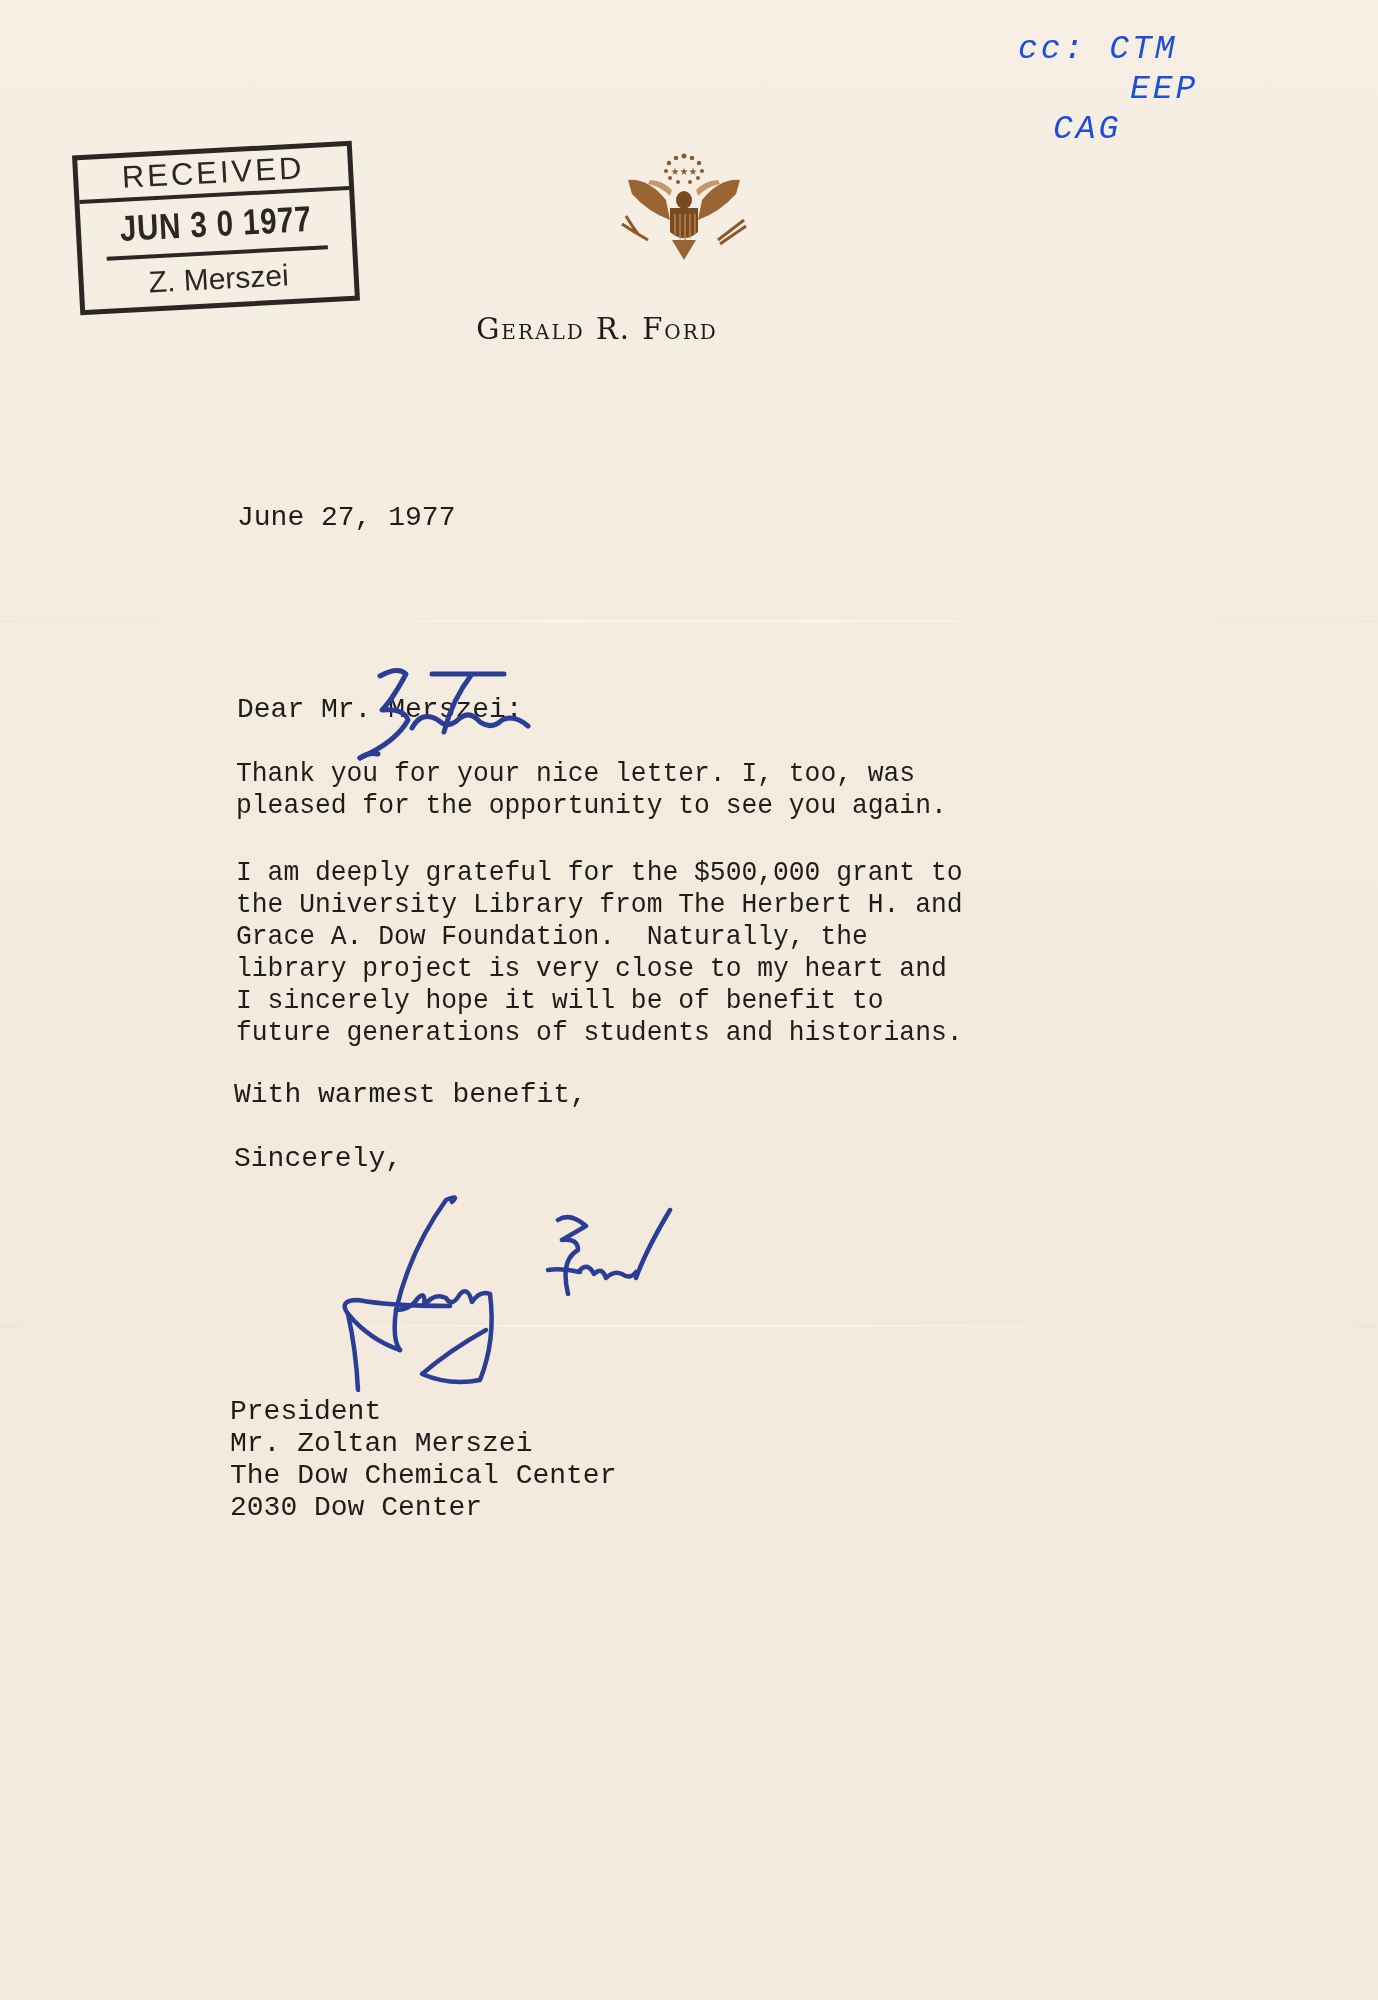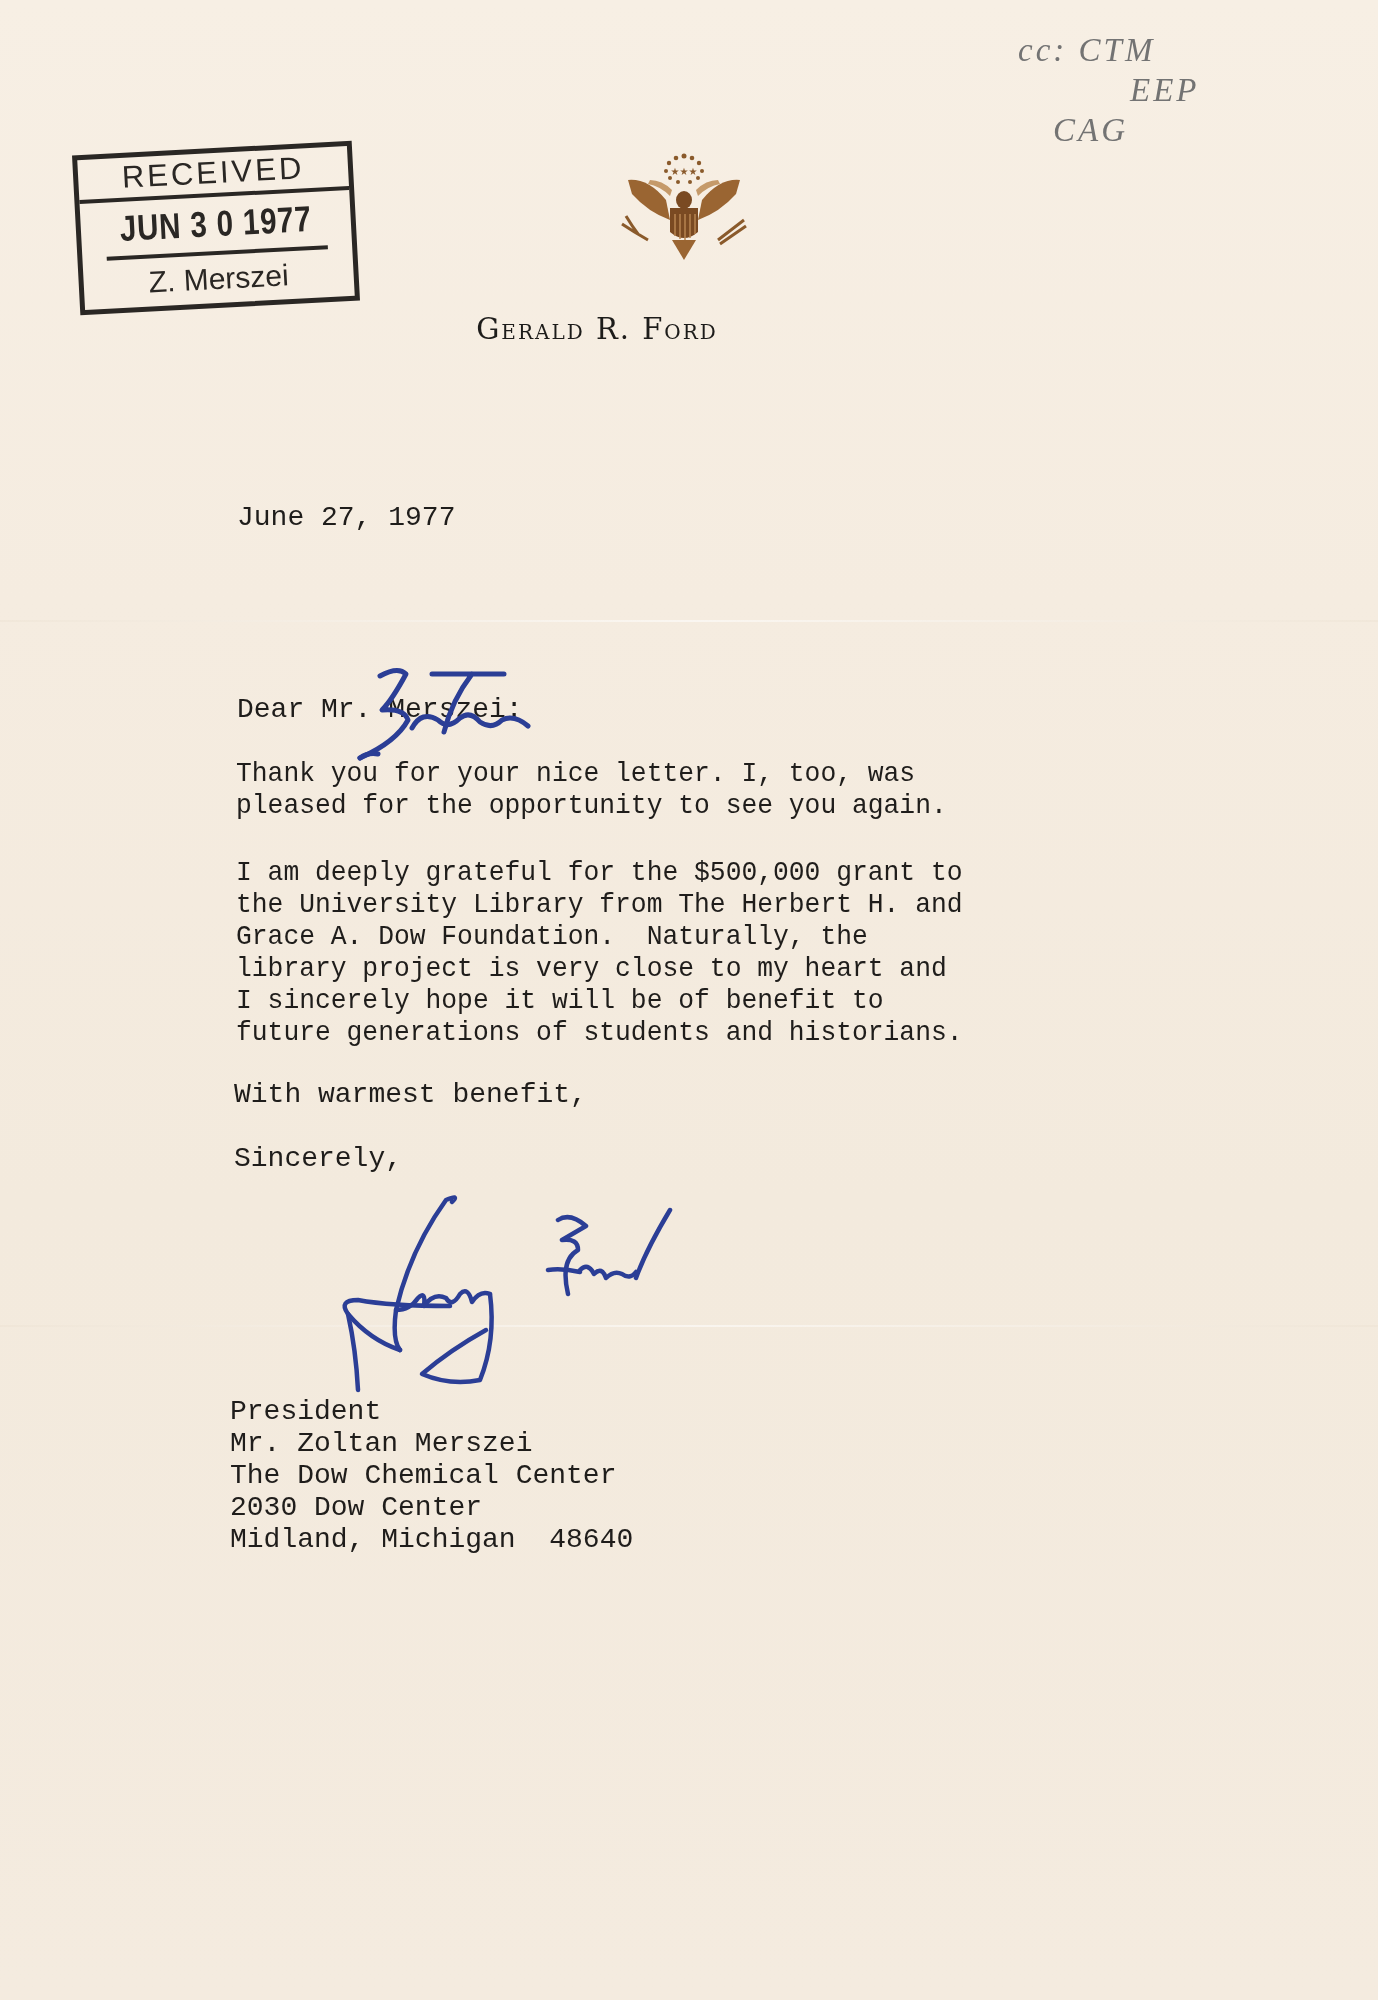--- a/index.html
+++ b/index.html
@@ -29,22 +29,22 @@
     }
     .stamp .row {
       box-sizing: border-box; display: flex; align-items: center; justify-content: center;
     }
     .stamp .r1 { height: 44px; font-size: 31px; letter-spacing: 3px; border-bottom: 4px solid #2a2724; }
     .stamp .r2 { height: 58px; font-size: 36px; font-weight: bold; letter-spacing: 1px; border-bottom: 4px solid #2a2724; transform: scaleX(0.82); }
     .stamp .r3 { height: 48px; font-size: 30px; }
     
     .cc {
       position: absolute; left: 1018px; top: 30px;
-      color: #737373;
-      font-family: Liberation Serif, serif;
+      color: #1d4ed8;
+      font-family: Liberation Mono, monospace;
       font-style: italic;
       font-size: 33px;
       line-height: 40px;
       letter-spacing: 3px;
     }
     .cc .l1 { margin-left: 0; }
     .cc .l2 { margin-left: 112px; }
     .cc .l3 { margin-left: 35px; }
     
     .seal { position: absolute; left: 618px; top: 150px; width: 132px; height: 112px; }
@@ -168,13 +168,13 @@
     <path d="M18 124 Q26 160 28 200"></path>
     <path d="M66 120 Q80 120 88 108 Q96 100 94 116 Q104 102 116 108 Q122 118 130 104 Q138 96 142 112 Q150 100 160 104"></path>
     <path d="M160 104 Q166 150 150 190 Q120 196 92 184 Q120 160 156 140"></path>
     <path d="M228 30 Q240 22 256 36 L232 50 Q248 48 248 60 Q230 70 238 104"></path>
     <path d="M218 80 Q232 78 250 82"></path>
     <path d="M250 80 Q258 72 264 84 Q272 76 276 88 Q284 80 292 84 Q300 90 306 82"></path>
     <path d="M340 20 Q316 60 306 88"></path>
   </g>
 </svg>
 
-<div class="address"><span class="addr-line">President</span><span class="addr-line">Mr. Zoltan Merszei</span><span class="addr-line">The Dow Chemical Center</span><span class="addr-line">2030 Dow Center</span><span class="addr-line">Midland, Michigan  48640</span></div>
+<div class="address"><span class="addr-line">President</span><span class="addr-line">Mr. Zoltan Merszei</span><span class="addr-line">The Dow Chemical Center</span><span class="addr-line">2030 Dow Center</span></div>
 
 </body></html>

